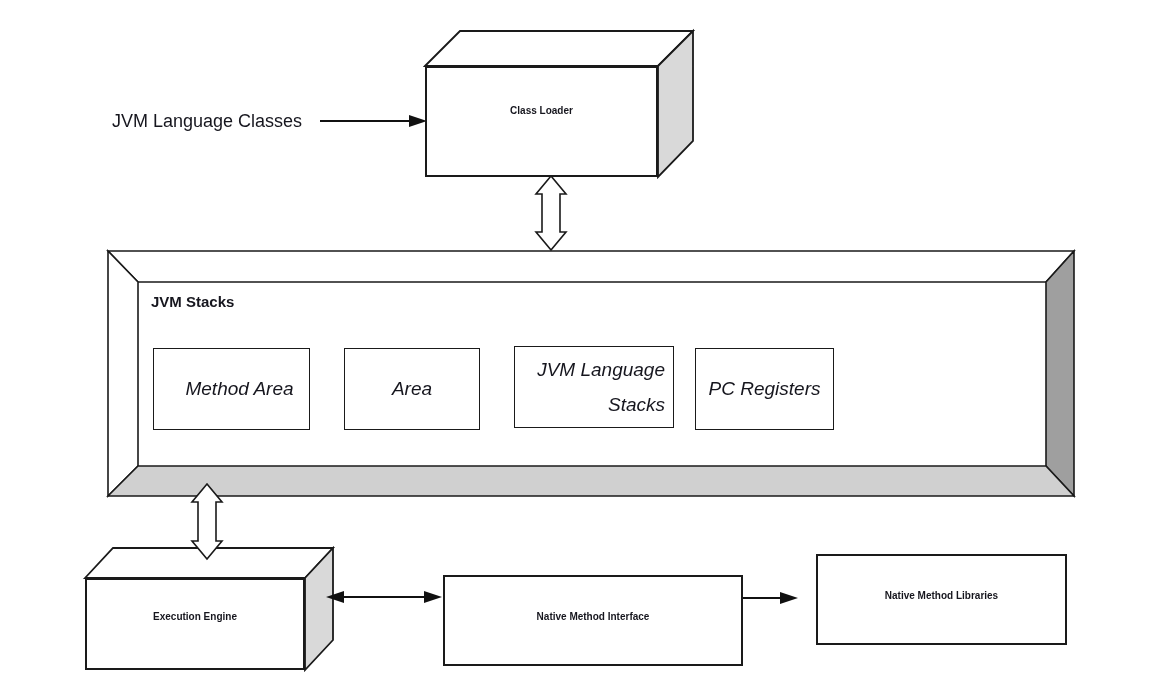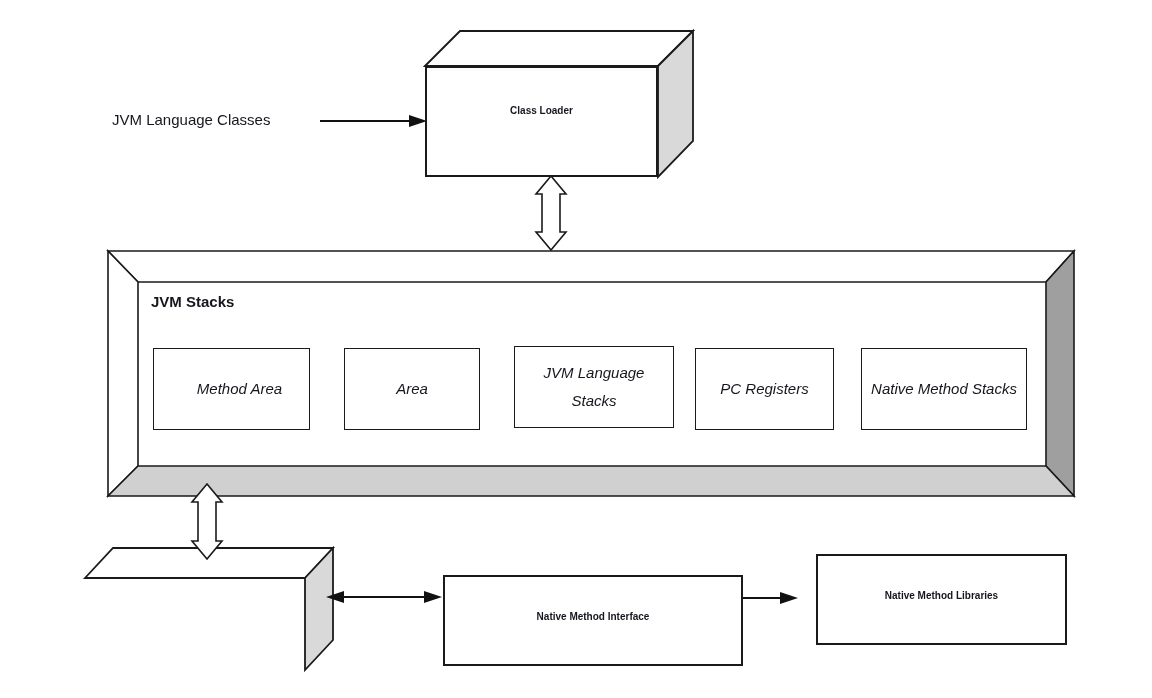--- a/index.html
+++ b/index.html
@@ -22,27 +22,28 @@
     justify-content:center;
     text-align:center;
     font-weight:bold;
     font-size:10px;
     box-sizing:border-box;
   }
   .membox{
     border-width:1.5px;
     font-weight:normal;
     font-style:italic;
-    font-size:15px;
+    font-size:19px;
     line-height:1.85;
     padding:0 8px;
+    text-align:right;
   }
   .free-label{
     position:absolute;
-    font-size:15px;
+    font-size:18px;
     white-space:nowrap;
   }
   .frame-title{
     position:absolute;
     font-size:15px;
     font-weight:bold;
     white-space:nowrap;
   }
   .offset-lg span{transform:translateY(-11px);display:block;}
   .offset-md span{transform:translateY(-8px);display:block;}
@@ -107,24 +108,24 @@
   </div>
   <div class="box membox" style="left:344px; top:348px; width:136px; height:82px;">
     <span>Area</span>
   </div>
   <div class="box membox" style="left:514px; top:346px; width:160px; height:82px;">
     <span>JVM Language Stacks</span>
   </div>
   <div class="box membox" style="left:695px; top:348px; width:139px; height:82px;">
     <span>PC Registers</span>
   </div>
-  <div class="box membox" style="left:861px; top:348px; width:166px; height:82px;">
-    <span>Native Method Stacks</span>
+
+  <div class="box offset-md" style="left:85px; top:578px; width:220px; height:92px;">
+    <span>Execution Engine</span>
   </div>
-
 
   <div class="box offset-sm" style="left:443px; top:575px; width:300px; height:91px;">
     <span>Native Method Interface</span>
   </div>
 
   <div class="box offset-sm" style="left:800px; top:554px; width:251px; height:91px;margin-left:16px;">
     <span>Native Method Libraries</span>
   </div>
 
 </div>

